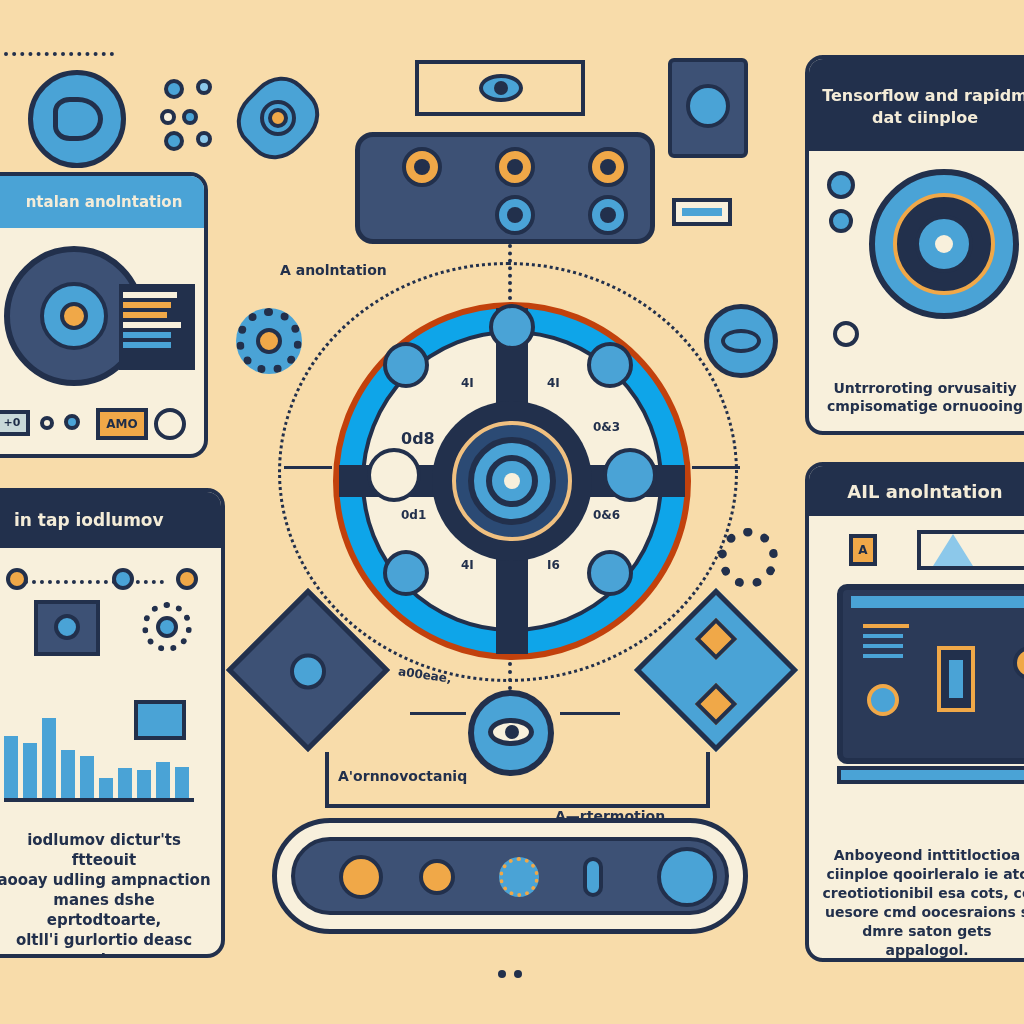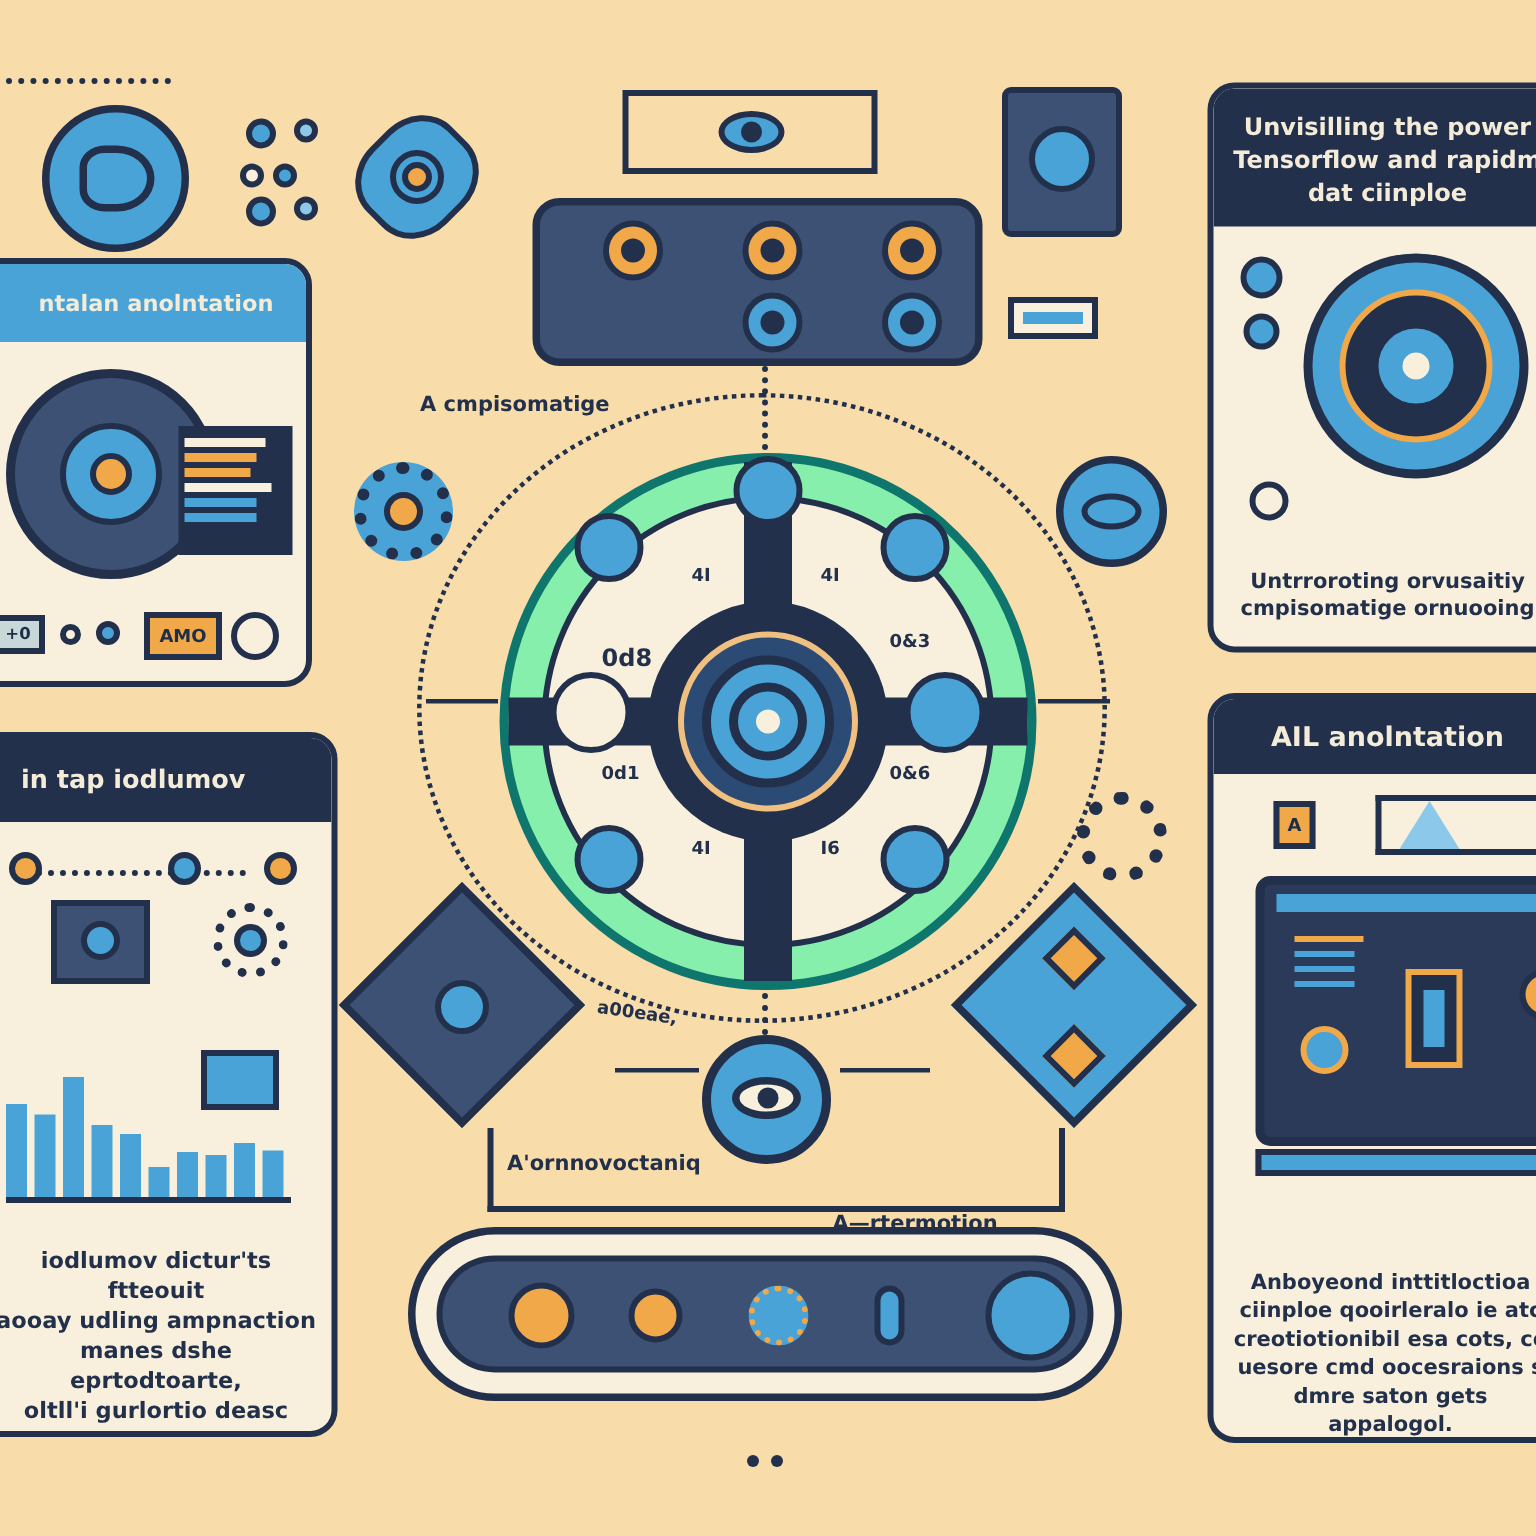--- a/index.html
+++ b/index.html
@@ -62,21 +62,20 @@
 
 <div class="abs" style="left:668px;top:58px;width:80px;height:100px;background:#3d5175;border:4px solid #22304c;border-radius:6px;">
   <div class="node" style="left:14px;top:22px;width:44px;height:44px;background:#4aa3d6;"></div>
 </div>
 <div class="abs" style="left:672px;top:198px;width:60px;height:28px;border:4px solid #22304c;background:#f8f0dc;">
   <div class="abs" style="left:6px;top:6px;width:40px;height:8px;background:#4aa3d6;"></div>
 </div>
 
 <div class="panel" style="left:805px;top:55px;width:240px;height:380px;">
   <div class="panel-head navy" style="height:92px;flex-direction:column;font-size:16px;line-height:22px;padding-top:4px;">
-    <div>Unvisilling the power</div>
     <div>Tensorflow and rapidm</div>
     <div>dat ciinploe</div>
   </div>
   <div class="abs" style="left:60px;top:110px;width:150px;height:150px;border-radius:50%;background:#4aa3d6;border:6px solid #22304c;">
     <div class="node" style="left:18px;top:18px;width:102px;height:102px;background:#22304c;border-color:#f0a848;"></div>
     <div class="node" style="left:40px;top:40px;width:58px;height:58px;background:#4aa3d6;"></div>
     <div class="abs" style="left:60px;top:60px;width:18px;height:18px;border-radius:50%;background:#f8f0dc;"></div>
   </div>
   <div class="node" style="left:18px;top:112px;width:28px;height:28px;background:#4aa3d6;"></div>
   <div class="node" style="left:20px;top:150px;width:24px;height:24px;background:#4aa3d6;"></div>
@@ -174,23 +173,23 @@
   <div class="abs" style="left:28px;top:300px;width:220px;height:18px;background:#4aa3d6;border:4px solid #22304c;"></div>
   <div class="panel-body-text abs" style="left:0;top:372px;width:236px;font-size:14px;line-height:19px;">
     <div>Anboyeond inttitloctioa</div>
     <div>ciinploe qooirleralo ie  atc</div>
     <div>creotiotionibil esa cots, co</div>
     <div>uesore cmd oocesraions s</div>
     <div>dmre saton gets appalogol.</div>
   </div>
 </div>
 
-<div class="label" style="left:280px;top:262px;font-size:14px;">A cmpisomatige</div>
+<div class="label" style="left:280px;top:262px;font-size:14px;">A anolntation</div>
 <div class="abs" style="left:278px;top:262px;width:460px;height:420px;border-radius:50%;border:3px dotted #22304c;"></div>
-<div class="abs" style="left:333px;top:302px;width:358px;height:358px;border-radius:50%;background:#86efac;border:6px solid #0f766e;">
+<div class="abs" style="left:333px;top:302px;width:358px;height:358px;border-radius:50%;background:#0ea5e9;border:6px solid #c2410c;">
   <div class="abs" style="left:22px;top:22px;width:302px;height:302px;border-radius:50%;background:#f8f0dc;border:4px solid #22304c;"></div>
   <div class="abs" style="left:157px;top:0;width:32px;height:346px;background:#22304c;"></div>
   <div class="abs" style="left:0;top:157px;width:346px;height:32px;background:#22304c;"></div>
   <div class="abs" style="left:93px;top:93px;width:160px;height:160px;border-radius:50%;background:#22304c;">
     <div class="abs" style="left:20px;top:20px;width:120px;height:120px;border-radius:50%;border:4px solid #f0c080;background:#2b4a74;"></div>
     <div class="abs" style="left:36px;top:36px;width:88px;height:88px;border-radius:50%;background:#4aa3d6;border:6px solid #22304c;"></div>
     <div class="abs" style="left:54px;top:54px;width:52px;height:52px;border-radius:50%;background:#4aa3d6;border:6px solid #22304c;"></div>
     <div class="abs" style="left:72px;top:72px;width:16px;height:16px;border-radius:50%;background:#f8f0dc;"></div>
   </div>
   <div class="label" style="left:122px;top:68px;font-size:12px;">4I</div>

